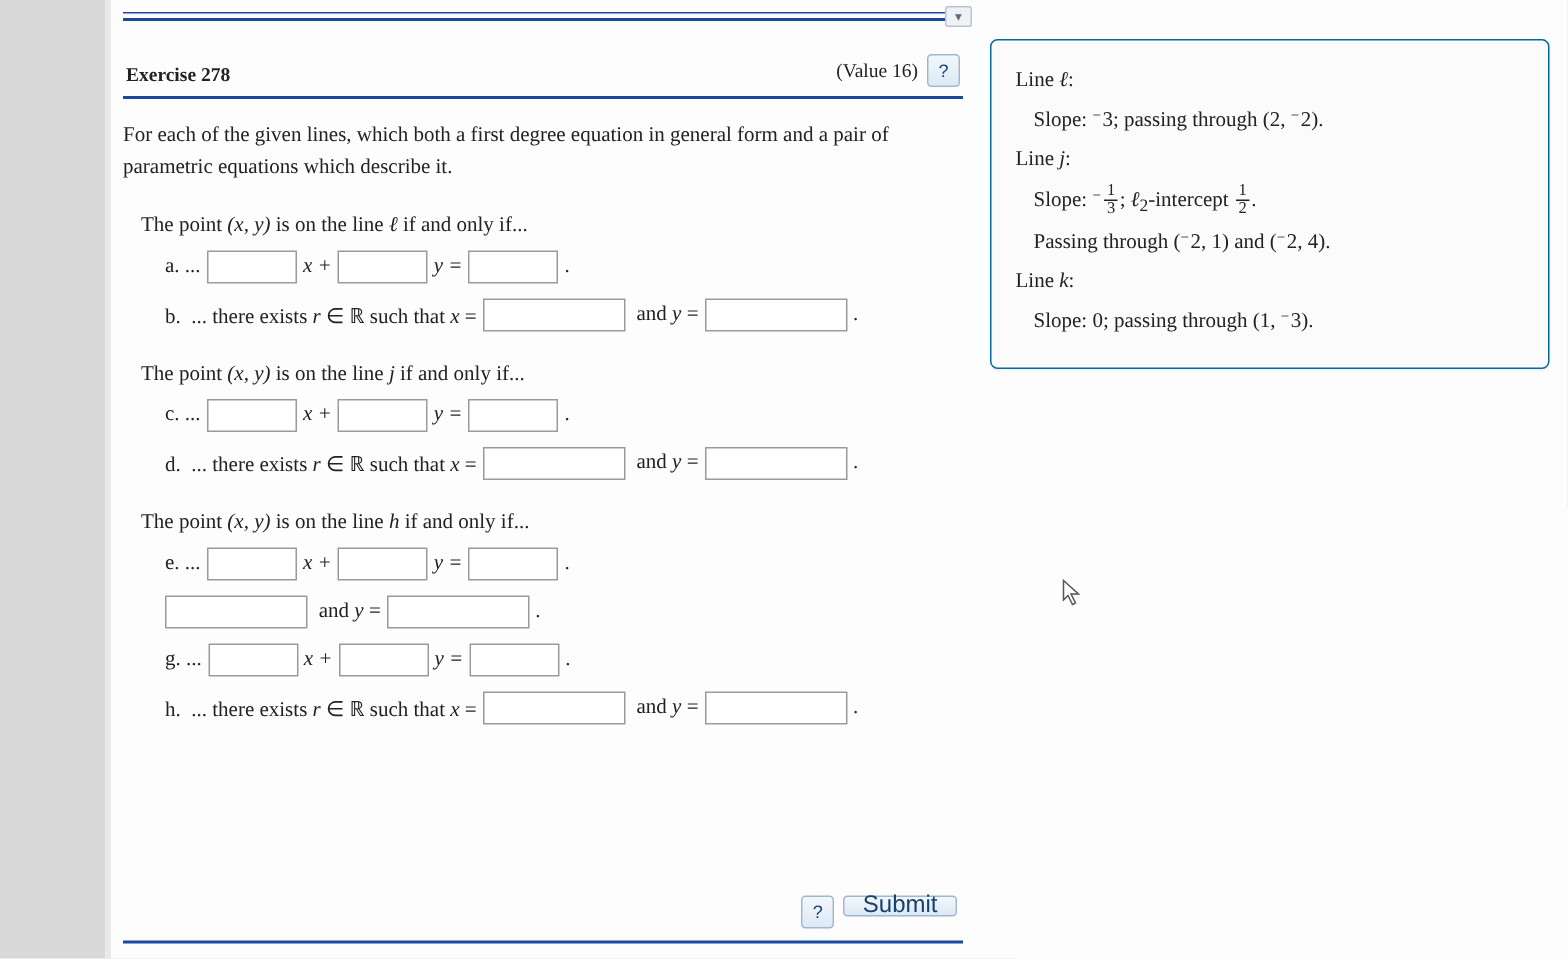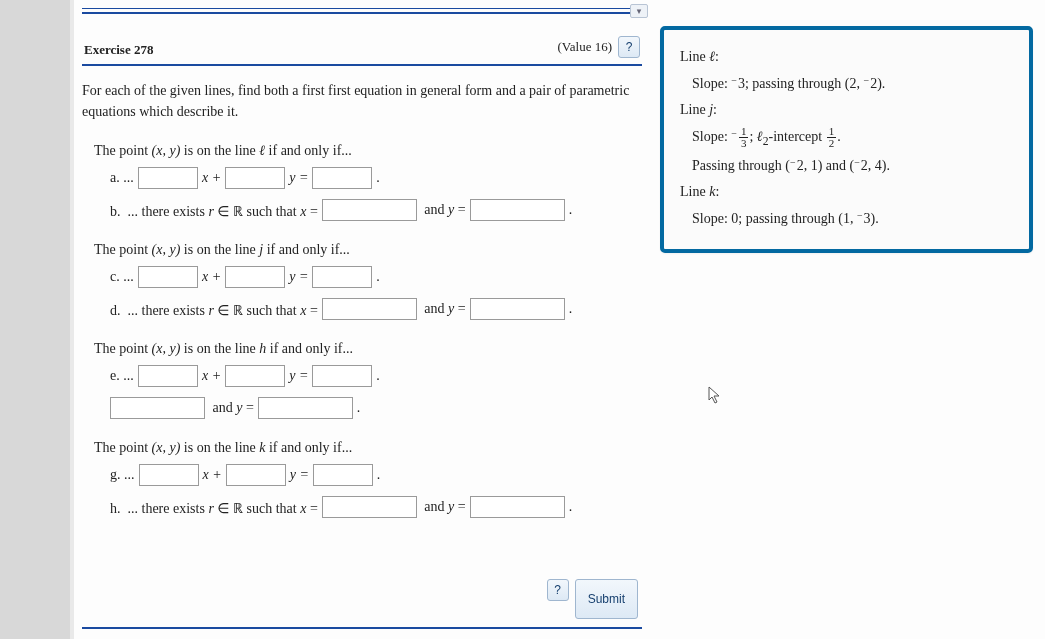--- a/index.html
+++ b/index.html
@@ -107,33 +107,33 @@
   }
   .footer-actions{
     position:absolute;
     right:4px;
     bottom:12px;
     display:flex;
     gap:6px;
   }
   .submit-btn{
     display:inline-flex; align-items:center; justify-content:center;
-    height:40px; padding:0 12px;
+    height:14px; padding:0 12px;
     border:1px solid #9fb6cf; border-radius:3px;
     background:linear-gradient(#f2f7fc,#dde9f5);
     color:#17406f;
-    font-family: Arial, sans-serif; font-size:12px;
+    font-family: Arial, sans-serif; font-size:16px;
     cursor:pointer;
   }
   .right-col{
     flex:1;
     padding-top:18px;
   }
   .info-box{
-    border:4px solid #0369a1;
+    border:1px solid #0369a1;
     border-radius:5px;
     background:#fbfbfb;
     padding:14px 16px 16px 16px;
     line-height:1.9;
     font-size:14px;
     box-shadow: 0 1px 2px rgba(0,0,0,0.05);
   }
   .info-row{ margin-left:0; }
   .info-sub{ margin-left:12px; }
   sup.neg{ font-size:10px; vertical-align:4px; margin-right:1px;}
@@ -169,21 +169,21 @@
     </div>
 
     <div class="ex-header">
       <div class="ex-title">Exercise 278</div>
       <div class="ex-value">
         <span>(Value 16)</span>
         <span class="help-btn">?</span>
       </div>
     </div>
 
-    <div class="instr">For each of the given lines, find both a first first equation in general form and a pair of parametric equations which describe it.</div>
+    <div class="instr">For each of the given lines, which both a first degree equation in general form and a pair of parametric equations which describe it.</div>
 
     <div class="prompt">
       The point <span class="mathit">(x, y)</span> is on the line <span class="mathit">ℓ</span> if and only if...
     </div>
     <div class="row">
       <span class="label">a.  ...</span>
       <input class="inp w60" style="">
       <span class="mathit">x +</span>
       <input class="inp w60" style="">
       <span class="mathit">y =</span>
@@ -230,23 +230,20 @@
       <input class="inp w60" style="">
       <span>.</span>
     </div>
     <div class="row">
       <input class="inp w95" style="">
       <span>&nbsp;and <span class="mathit">y</span> =</span>
       <input class="inp w95" style="">
       <span>.</span>
     </div>
 
-    <div class="prompt">
-      The point <span class="mathit">(x, y)</span> is on the line <span class="mathit">k</span> if and only if...
-    </div>
     <div class="row">
       <span class="label">g.  ...</span>
       <input class="inp w60" style="">
       <span class="mathit">x +</span>
       <input class="inp w60" style="">
       <span class="mathit">y =</span>
       <input class="inp w60" style="">
       <span>.</span>
     </div>
     <div class="row">

